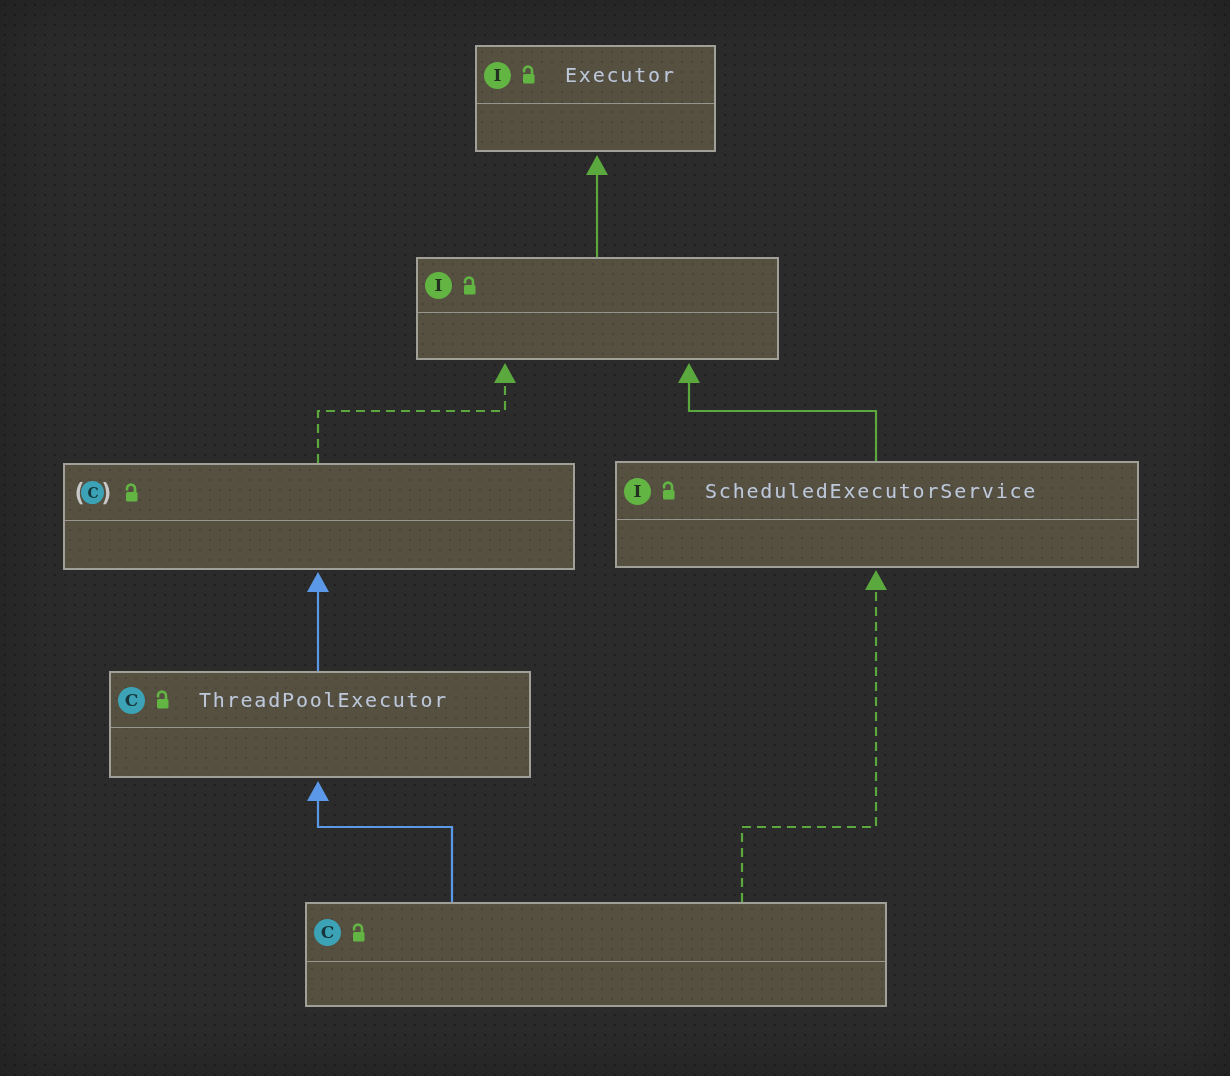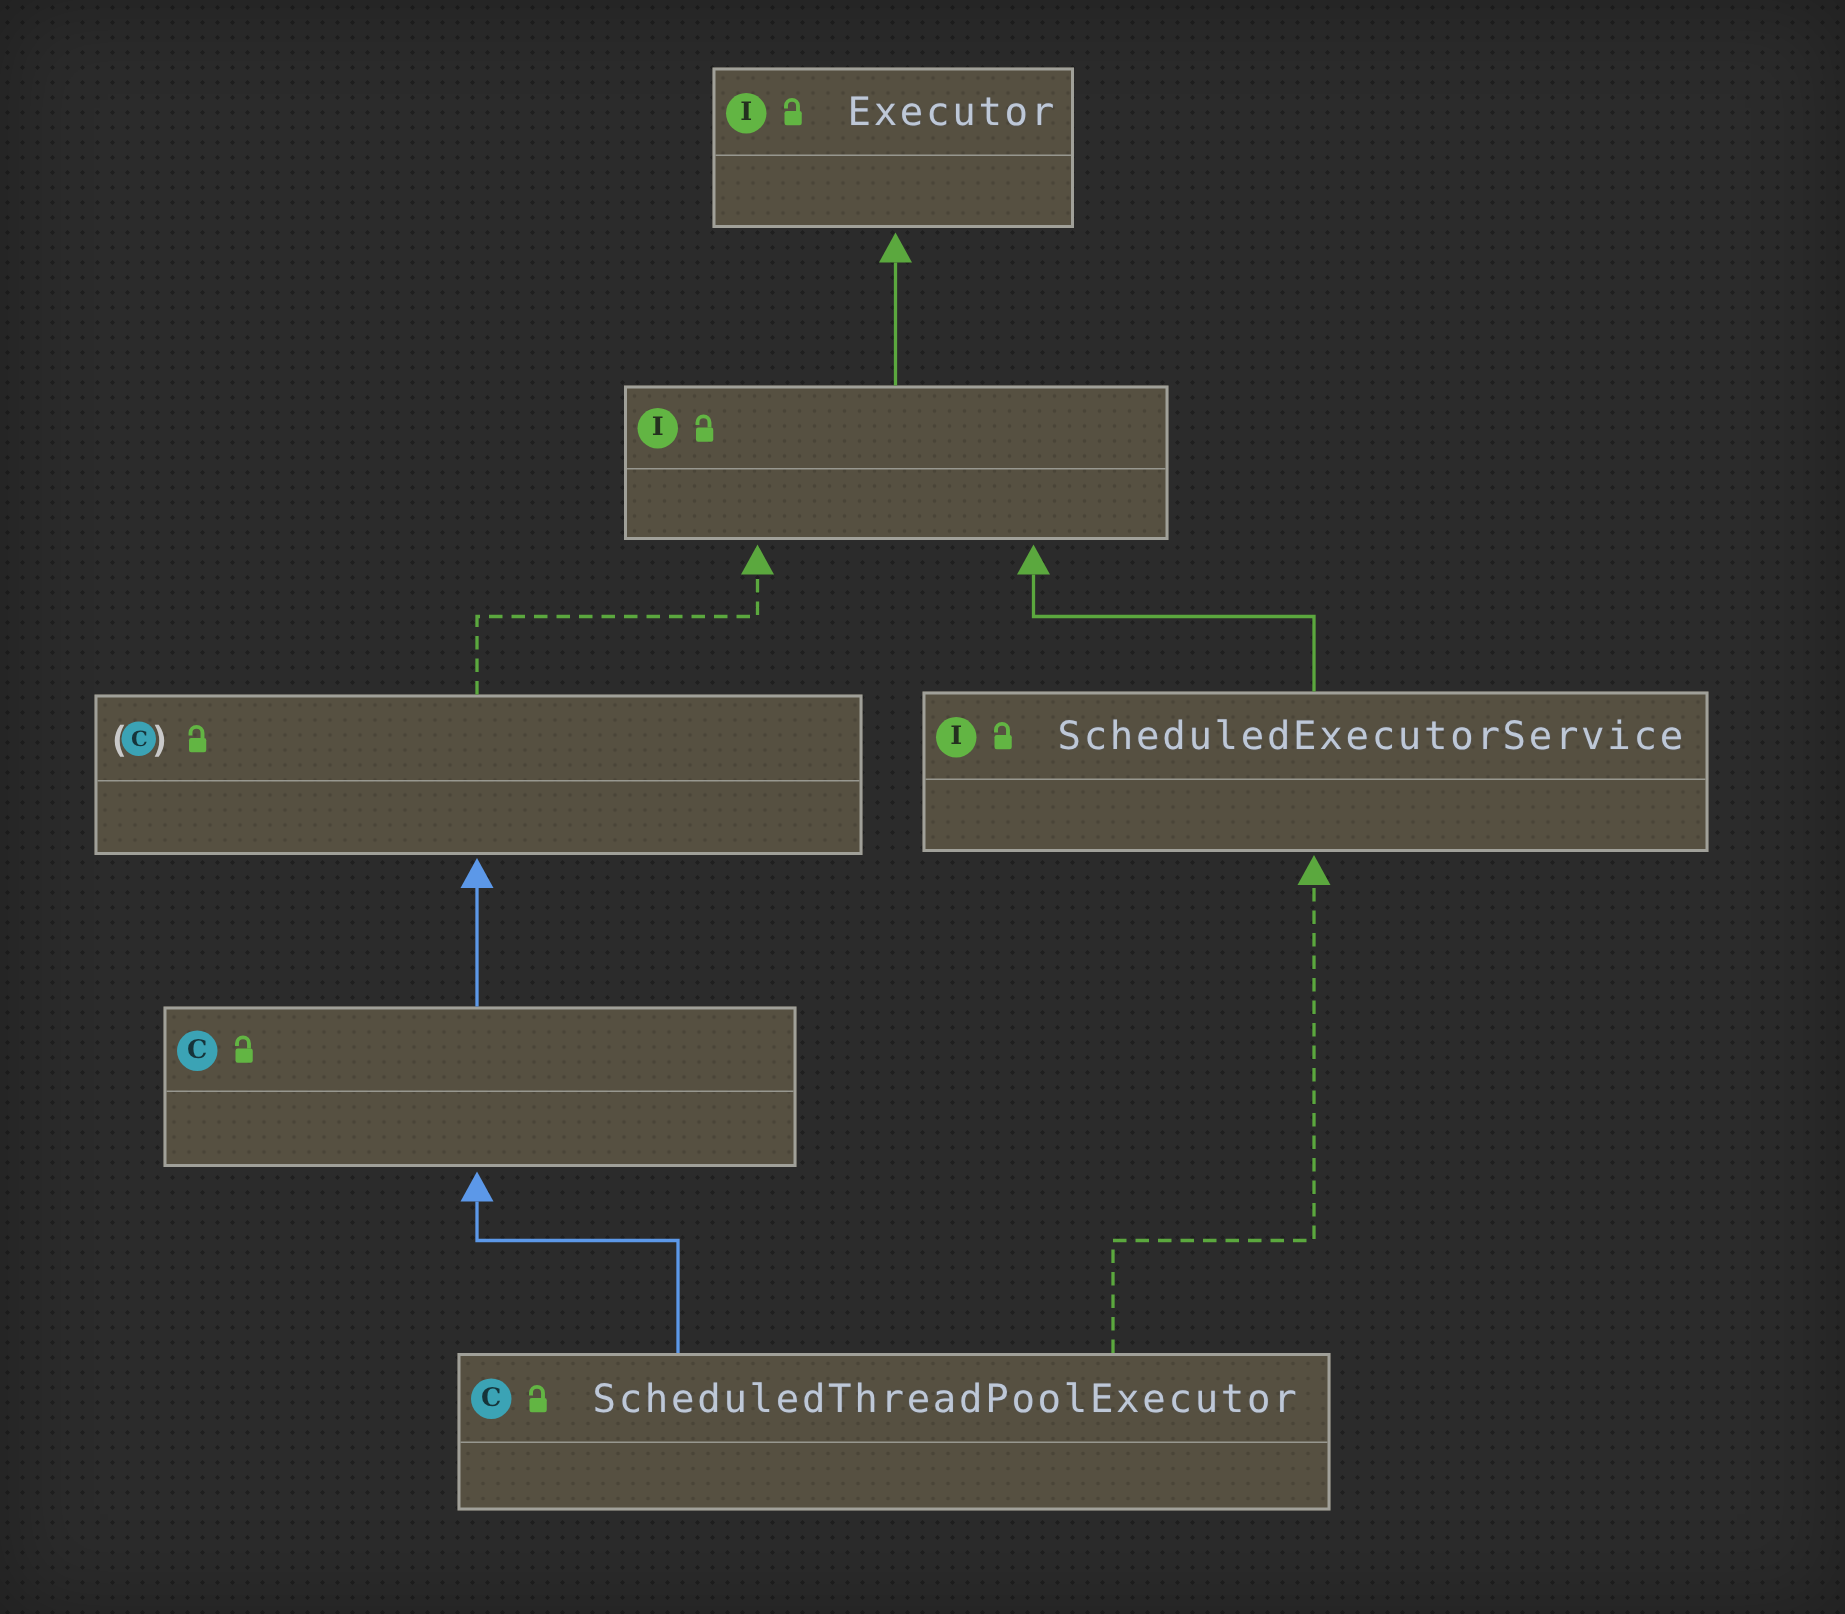--- a/index.html
+++ b/index.html
@@ -57,21 +57,21 @@
   .paren{
     color:#C9C9C9;font-size:24px;line-height:1;font-weight:bold;
     font-family:"DejaVu Sans Mono",monospace;
     position:relative;z-index:1;
   }
   .paren.open{margin-right:-5px;}
   .paren.close{margin-left:-5px;}
   .lock{display:inline-flex;margin-left:6px;flex:none;}
   .node-label{
     margin-left:29px;
-    font-size:26px;line-height:1;letter-spacing:1.8px;
+    font-size:20px;line-height:1;letter-spacing:1.8px;
     color:var(--label-text);
     text-shadow:0 0 1px rgba(120,140,200,0.35);
   }
 </style>
 </head>
 <body>
 
 <div class="canvas">
   <div id="nodes">
       <div class="node" style="left: 475px; top: 45px; width: 241px; height: 107px;">
@@ -130,33 +130,33 @@
       </div>
       <div class="node" style="left: 109px; top: 671px; width: 422px; height: 107px;">
         <div class="node-header" style="height:55px">
           <span class="kicon cls">C</span>
           <span class="lock">
             <svg width="19" height="20" viewBox="0 0 19 20">
   <path d="M15 9 V5.6 a4 4 0 0 0 -8 0 V7.4" fill="none" stroke="#62B543" stroke-width="2.6"></path>
   <rect x="6" y="9" width="11.5" height="9.5" rx="1.5" fill="#62B543"></rect>
             </svg>
           </span>
+          <span class="node-label">ThreadPoolExecutor</span>
         </div>
         <div class="node-body"></div>
       </div>
       <div class="node" style="left: 305px; top: 902px; width: 582px; height: 105px;">
         <div class="node-header" style="height:58px">
           <span class="kicon cls">C</span>
           <span class="lock">
             <svg width="19" height="20" viewBox="0 0 19 20">
   <path d="M15 9 V5.6 a4 4 0 0 0 -8 0 V7.4" fill="none" stroke="#62B543" stroke-width="2.6"></path>
   <rect x="6" y="9" width="11.5" height="9.5" rx="1.5" fill="#62B543"></rect>
             </svg>
           </span>
-          <span class="node-label">ScheduledThreadPoolExecutor</span>
         </div>
         <div class="node-body"></div>
       </div>
     </div>
   <svg id="edge-layer" class="edge-layer" width="1230" height="1076" viewBox="0 0 1230 1076">
       <path d="M597 257 L597 175" stroke="#5BA83E" stroke-width="2.2" fill="none"></path>
       <polygon points="597,155 586,175 608,175" fill="#5BA83E"></polygon>
       <path d="M318 463 L318 411 L505 411 L505 383" stroke="#5BA83E" stroke-width="2.2" fill="none" stroke-dasharray="9 6"></path>
       <polygon points="505,363 494,383 516,383" fill="#5BA83E"></polygon>
       <path d="M876 461 L876 411 L689 411 L689 383" stroke="#5BA83E" stroke-width="2.2" fill="none"></path>

